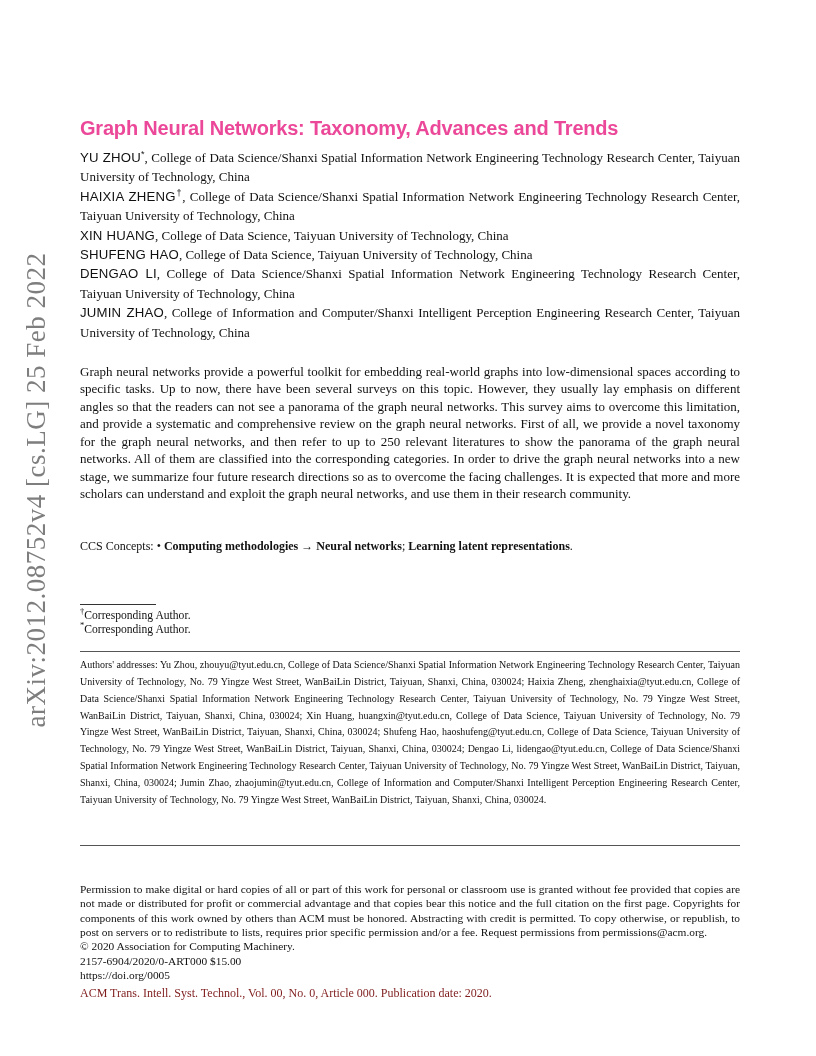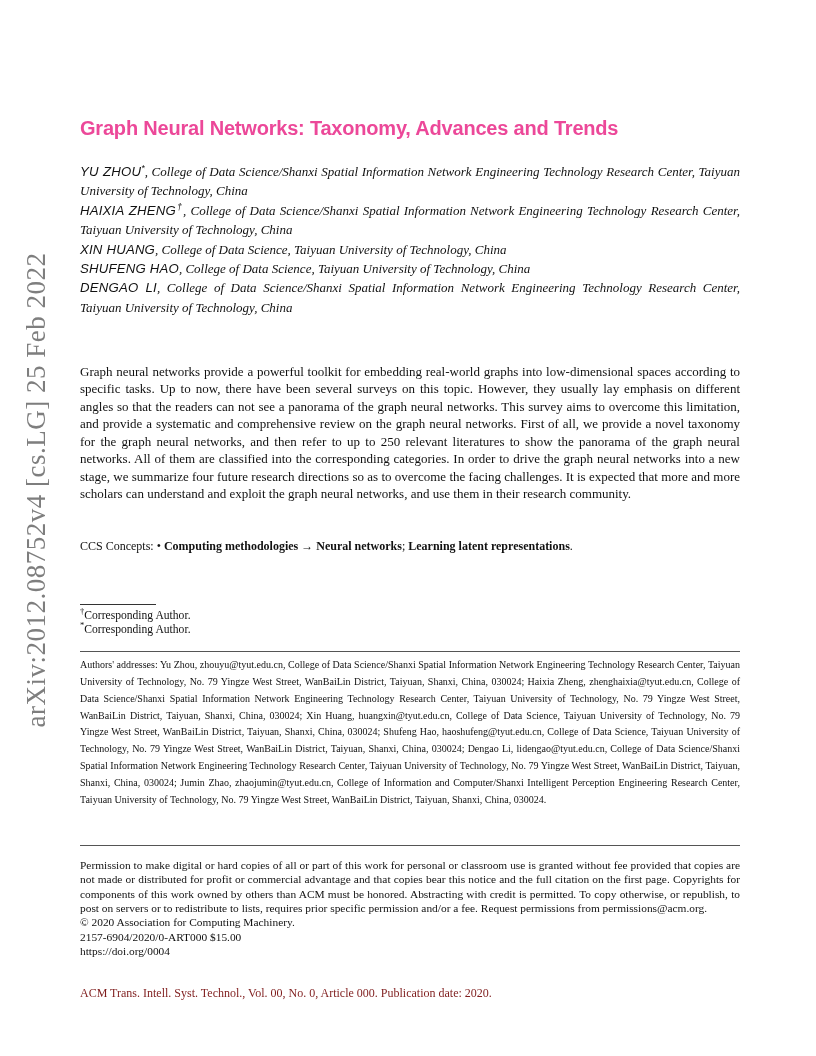--- a/index.html
+++ b/index.html
@@ -32,21 +32,21 @@
 
   .paper-title {
     top: 117px;
     font-family: "Liberation Sans", sans-serif;
     font-weight: bold;
     font-size: 20px;
     letter-spacing: -0.2px;
     color: #ec4899;
   }
 
-  .authors { top: 162px; font-style: italic; }
+  .authors { top: 148px; }
   .author-entry {
     font-size: 13px;
     line-height: 19.4px;
     text-align: justify;
   }
   .author-name {
     font-family: "Liberation Sans", sans-serif;
     font-size: 13.2px;
     letter-spacing: 0.2px;
   }
@@ -89,21 +89,21 @@
   .rule-addresses { top: 651px; }
   .rule-permission { top: 845px; }
 
   .addresses {
     top: 657px;
     font-size: 10px;
     line-height: 16.85px;
     text-align: justify;
   }
 
-  .permission { top: 858px; font-size: 11.4px; line-height: 14.35px; }
+  .permission { top: 882px; font-size: 11.4px; line-height: 14.35px; }
   .permission-text { text-align: justify; }
 
   .footer-line {
     top: 986px;
     font-size: 12px;
     text-align: left;
     color: #7f1d1d;
   }
 </style>
 </head>
@@ -114,20 +114,21 @@
   <div class="arxiv-banner">arXiv:2012.08752v4  [cs.LG]  25 Feb 2022</div>
 
   <h1 class="content paper-title">Graph Neural Networks: Taxonomy, Advances and Trends</h1>
 
   <div class="content authors">
     <div class="author-entry"><span class="author-name">YU ZHOU</span><sup class="author-marker">*</sup><span>, College of Data Science/Shanxi Spatial Information Network Engineering Technology Research Center, Taiyuan University of Technology, China</span></div>
     <div class="author-entry"><span class="author-name">HAIXIA ZHENG</span><sup class="author-marker">†</sup><span>, College of Data Science/Shanxi Spatial Information Network Engineering Technology Research Center, Taiyuan University of Technology, China</span></div>
     <div class="author-entry"><span class="author-name">XIN HUANG</span><sup class="author-marker"></sup><span>, College of Data Science, Taiyuan University of Technology, China</span></div>
     <div class="author-entry"><span class="author-name">SHUFENG HAO</span><sup class="author-marker"></sup><span>, College of Data Science, Taiyuan University of Technology, China</span></div>
     <div class="author-entry"><span class="author-name">DENGAO LI</span><sup class="author-marker"></sup><span>, College of Data Science/Shanxi Spatial Information Network Engineering Technology Research Center, Taiyuan University of Technology, China</span></div>
+    <div class="author-entry"><span class="author-name">JUMIN ZHAO</span><sup class="author-marker"></sup><span>, College of Information and Computer/Shanxi Intelligent Perception Engineering Research Center, Taiyuan University of Technology, China</span></div>
   </div>
 
   <p class="content abstract">Graph neural networks provide a powerful toolkit for embedding real-world graphs into low-dimensional spaces according to specific tasks. Up to now, there have been several surveys on this topic. However, they usually lay emphasis on different angles so that the readers can not see a panorama of the graph neural networks. This survey aims to overcome this limitation, and provide a systematic and comprehensive review on the graph neural networks. First of all, we provide a novel taxonomy for the graph neural networks, and then refer to up to 250 relevant literatures to show the panorama of the graph neural networks. All of them are classified into the corresponding categories. In order to drive the graph neural networks into a new stage, we summarize four future research directions so as to overcome the facing challenges. It is expected that more and more scholars can understand and exploit the graph neural networks, and use them in their research community.</p>
 
   <p class="content ccs-line"><span>CCS Concepts: • </span><b>Computing methodologies</b><b> → </b><b>Neural networks</b><span>; </span><b>Learning latent representations</b><span>.</span></p>
 
 
   <div class="content footnote-rule"></div>
 
   <div class="content footnotes">
@@ -138,18 +139,18 @@
   <div class="content rule-full rule-addresses"></div>
 
   <p class="content addresses">Authors' addresses: Yu Zhou, zhouyu@tyut.edu.cn, College of Data Science/Shanxi Spatial Information Network Engineering Technology Research Center, Taiyuan University of Technology, No. 79 Yingze West Street, WanBaiLin District, Taiyuan, Shanxi, China, 030024; Haixia Zheng, zhenghaixia@tyut.edu.cn, College of Data Science/Shanxi Spatial Information Network Engineering Technology Research Center, Taiyuan University of Technology, No. 79 Yingze West Street, WanBaiLin District, Taiyuan, Shanxi, China, 030024; Xin Huang, huangxin@tyut.edu.cn, College of Data Science, Taiyuan University of Technology, No. 79 Yingze West Street, WanBaiLin District, Taiyuan, Shanxi, China, 030024; Shufeng Hao, haoshufeng@tyut.edu.cn, College of Data Science, Taiyuan University of Technology, No. 79 Yingze West Street, WanBaiLin District, Taiyuan, Shanxi, China, 030024; Dengao Li, lidengao@tyut.edu.cn, College of Data Science/Shanxi Spatial Information Network Engineering Technology Research Center, Taiyuan University of Technology, No. 79 Yingze West Street, WanBaiLin District, Taiyuan, Shanxi, China, 030024; Jumin Zhao, zhaojumin@tyut.edu.cn, College of Information and Computer/Shanxi Intelligent Perception Engineering Research Center, Taiyuan University of Technology, No. 79 Yingze West Street, WanBaiLin District, Taiyuan, Shanxi, China, 030024.</p>
 
   <div class="content rule-full rule-permission"></div>
 
   <div class="content permission">
     <div class="permission-text">Permission to make digital or hard copies of all or part of this work for personal or classroom use is granted without fee provided that copies are not made or distributed for profit or commercial advantage and that copies bear this notice and the full citation on the first page. Copyrights for components of this work owned by others than ACM must be honored. Abstracting with credit is permitted. To copy otherwise, or republish, to post on servers or to redistribute to lists, requires prior specific permission and/or a fee. Request permissions from permissions@acm.org.</div>
     <div>© 2020 Association for Computing Machinery.</div>
     <div>2157-6904/2020/0-ART000 $15.00</div>
-    <div>https://doi.org/0004</div>
+    <div>https://doi.org/0005</div>
   </div>
 
   <div class="content footer-line">ACM Trans. Intell. Syst. Technol., Vol. 00, No. 0, Article 000. Publication date: 2020.</div>
 
 </div>
 
 </body></html>

